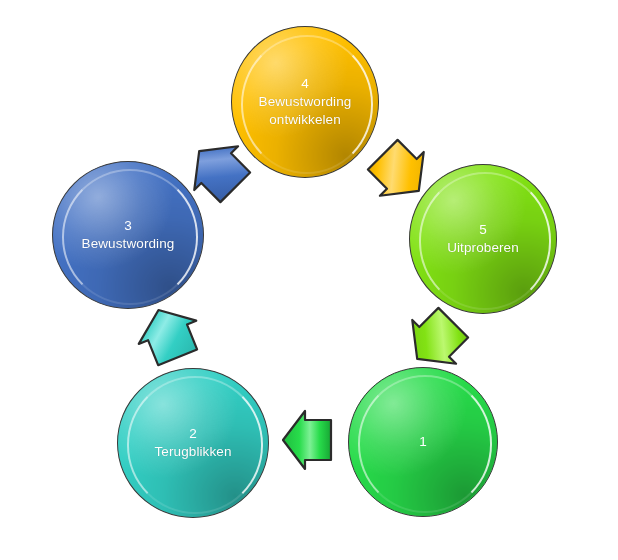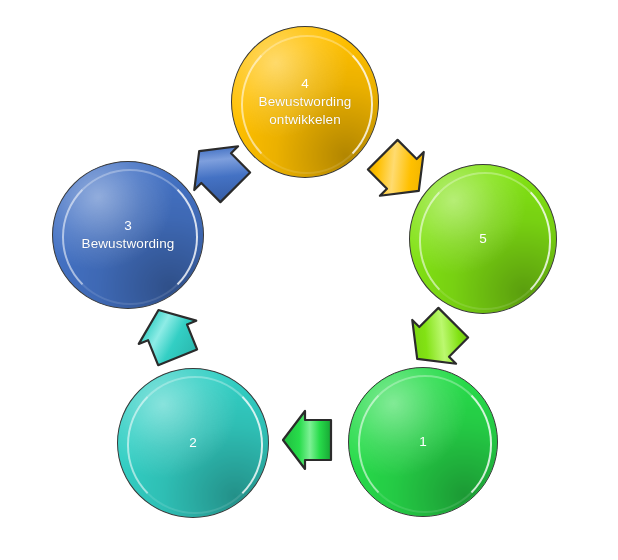--- a/index.html
+++ b/index.html
@@ -110,24 +110,26 @@
 ontwikkelen</span>
   </div>
 
   <div class="node" id="node-3" style="background: rgb(68, 114, 196); color: rgb(255, 255, 255);">
     <span class="node-num">3</span>
     <span class="node-label">Bewustwording</span>
   </div>
 
   <div class="node" id="node-5" style="background: rgb(130, 226, 20); color: rgb(255, 255, 255);">
     <span class="node-num">5</span>
+    <span class="node-label">Uitproberen</span>
   </div>
 
   <div class="node" id="node-2" style="background: rgb(51, 207, 196); color: rgb(255, 255, 255);">
     <span class="node-num">2</span>
+    <span class="node-label">Terugblikken</span>
   </div>
 
   <div class="node" id="node-1" style="background: rgb(40, 220, 75); color: rgb(255, 255, 255);">
     <span class="node-num">1</span>
   </div>
 
   <div class="arrow" id="arrow-3-4">
     <svg width="66" height="62" viewBox="0 0 66 62">
       <defs>
         <linearGradient id="g34" x1="0" y1="1" x2="1" y2="0">

